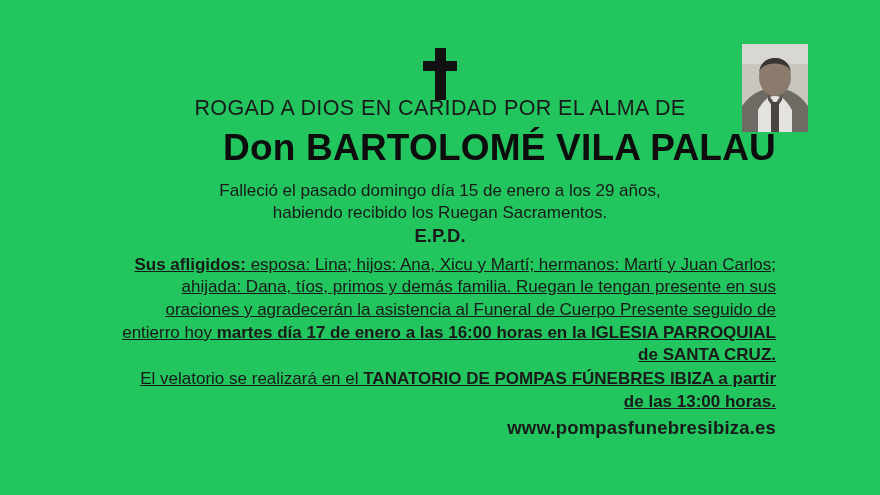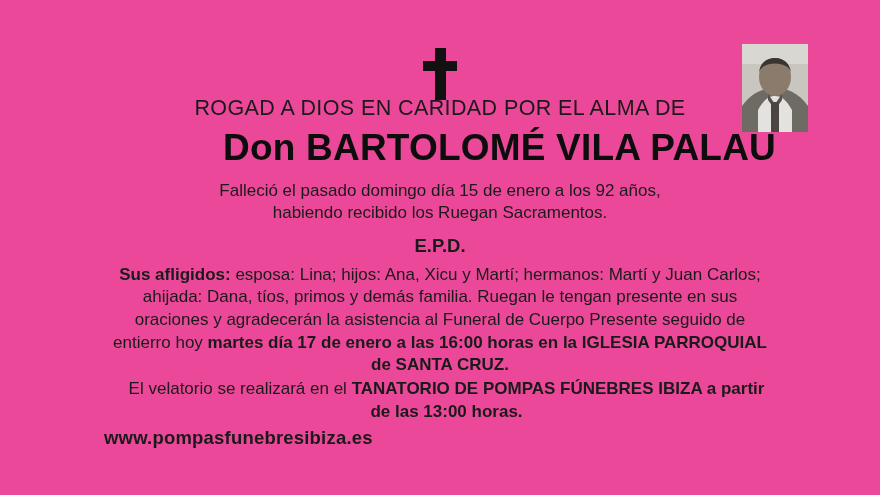--- a/index.html
+++ b/index.html
@@ -13,21 +13,21 @@
     font-family: "Liberation Sans", sans-serif;
     color: #1a1a1a;
     overflow: hidden;
   }
   .obituary {
     position: relative;
     width: 880px;
     height: 495px;
     box-sizing: border-box;
     padding: 18px 104px 10px 104px;
-    background: #ec4899;
+    background: #22c55e;
   }
 
   
   .portrait {
     position: absolute;
     top: 44px;
     right: 72px;
     width: 66px;
     height: 88px;
     overflow: hidden;
@@ -91,34 +91,34 @@
     text-align: center;
     font-size: 17px;
     margin-top: 11px;
     line-height: 1.32;
     color: #1a1a1a;
   }
   .epd {
     text-align: center;
     font-size: 18.5px;
     font-weight: bold;
-    margin-top: 10px;
     color: #1a1a1a;
   }
   .body-text {
     font-size: 17px;
     line-height: 1.33;
     margin-top: 7px;
-    text-align: center;
+    text-align: right;
     color: #1a1a1a;
+    text-decoration: underline;
   }
   .body-text .b { font-weight: bold; }
   .para2 { margin-top: 1px; margin-left: 13px; }
   .website {
-    text-align: left;
+    text-align: right;
     font-size: 18.5px;
     font-weight: bold;
     margin-top: 4px;
     letter-spacing: 0.2px;
     color: #1a1a1a;
   }
 </style>
 </head>
 <body>
 
@@ -143,21 +143,21 @@
       <span class="h"></span>
     </span>
   </div>
 
   <div class="line1">ROGAD A DIOS EN CARIDAD POR EL ALMA DE</div>
 
   <div class="name">Don BARTOLOMÉ VILA PALAU</div>
 
 
   <div class="died">
-    <div>Falleció el pasado domingo día 15 de enero a los 92 años,</div>
+    <div>Falleció el pasado domingo día 15 de enero a los 29 años,</div>
     <div>habiendo recibido los Ruegan Sacramentos.</div>
   </div>
 
   <div class="epd">E.P.D.</div>
 
   <div class="body-text">
     <span class="b">Sus afligidos:</span><span> esposa: Lina; hijos: Ana, Xicu y Martí; hermanos: Martí y Juan Carlos; ahijada: Dana, tíos, primos y demás familia. Ruegan le tengan presente en sus oraciones y agradecerán la asistencia al Funeral de Cuerpo Presente seguido de entierro hoy </span><span class="b">martes día 17 de enero a las 16:00 horas en la IGLESIA PARROQUIAL de SANTA CRUZ.</span>
   </div>
 
   <div class="body-text para2">

